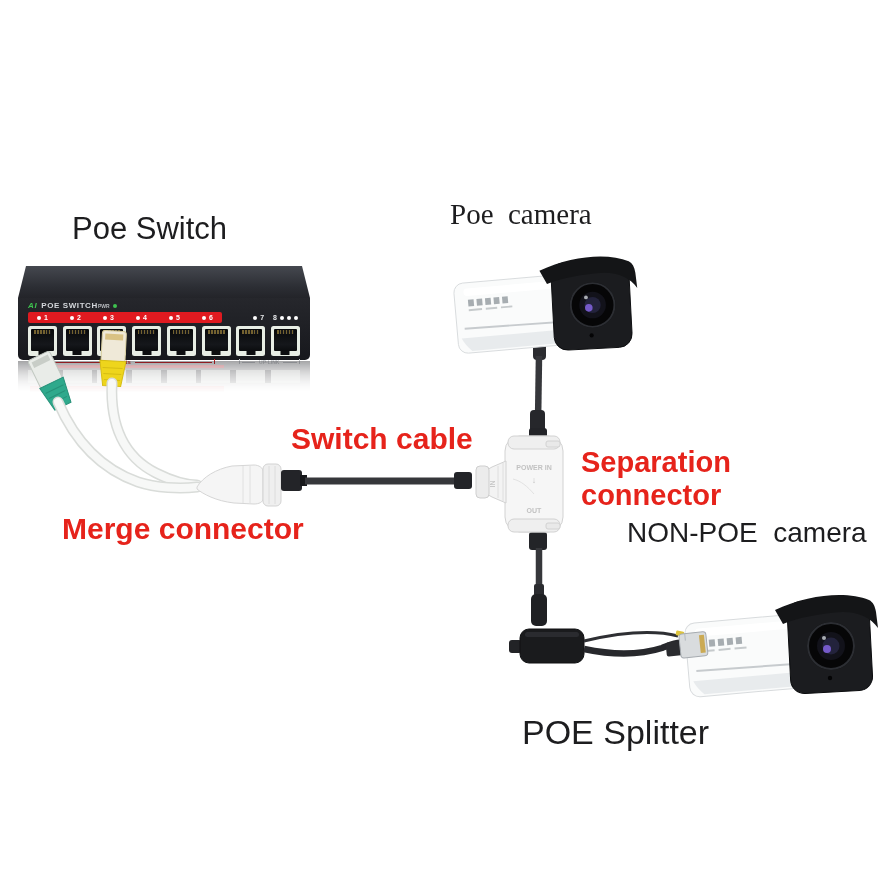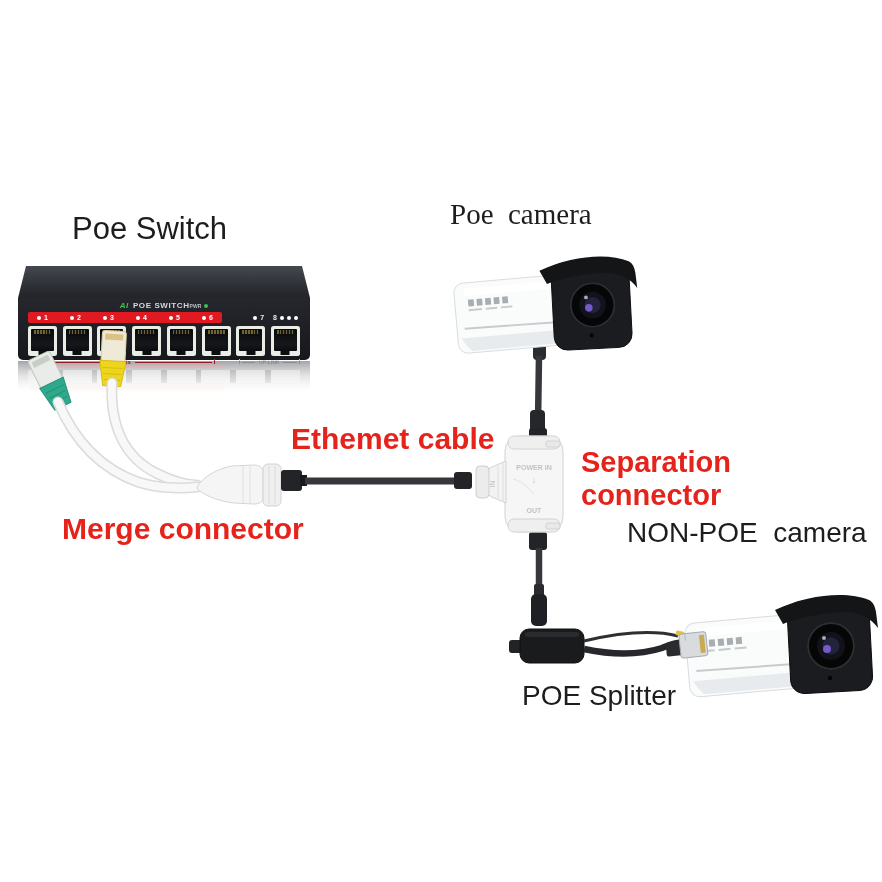--- a/index.html
+++ b/index.html
@@ -7,30 +7,30 @@
          font-family:"Liberation Sans",sans-serif;}
   svg{position:absolute;left:0;top:0;}
   .label{position:absolute;white-space:pre-wrap;color:#1d1d1f;font-weight:500;line-height:1.12;}
   .red-label{color:#e6231b;font-weight:600;}
   #lbl-poe-switch{left:72px;top:212px;font-size:31px;}
   #lbl-poe-camera{left:450px;top:198px;font-size:29px;font-family:Liberation Serif, serif;}
   #lbl-ethernet{left:291px;top:422px;font-size:30px;}
   #lbl-separation{left:581px;top:446px;font-size:29px;line-height:33px;}
   #lbl-merge{left:62px;top:512px;font-size:30px;}
   #lbl-nonpoe{left:627px;top:517px;font-size:28px;}
-  #lbl-splitter{left:522px;top:680px;font-size:28px;}
+  #lbl-splitter{left:522px;top:713px;font-size:34px;}
 
   
   .switch{position:absolute;left:18px;top:266px;width:292px;}
   .switch-top{height:32px;background:linear-gradient(180deg,#45484f 0%,#2c2e34 65%,#232429 100%);
               clip-path:polygon(8px 0,284px 0,292px 32px,0 32px);border-radius:4px 4px 0 0;}
   .switch-front{position:relative;height:62px;box-sizing:border-box;padding:2px 10px 0;
                 background:linear-gradient(180deg,#26272c,#1d1e23 60%,#17181c);
                 border-radius:0 0 5px 5px;}
-  .panel-top{display:flex;justify-content:center;align-items:center;height:11px;}
+  .panel-top{display:flex;justify-content:flex-start;align-items:center;height:11px;}
   .brand{font-size:8px;font-weight:bold;letter-spacing:.6px;color:#d4d7db;}
   .brand .ai{color:#3ec24f;font-style:italic;margin-right:4px;}
   .pwr{display:flex;align-items:center;gap:3px;font-size:5px;font-weight:bold;color:#b9bcc0;}
   .pwr-dot{width:4px;height:4px;border-radius:50%;background:#3ec24f;}
   .led-strip{display:flex;height:11px;margin-top:1px;}
   .led-red{width:194px;background:#e01a20;border-radius:2px;display:flex;align-items:center;
            justify-content:space-between;padding:0 9px;box-sizing:border-box;}
   .led-dark{flex:1;display:flex;align-items:center;justify-content:flex-end;gap:9px;padding-right:2px;}
   .led-item{display:flex;align-items:center;gap:3px;color:#fff;font-size:7px;font-weight:bold;}
   .led-dark .led-item{color:#e8eaec;}
@@ -314,20 +314,20 @@
         <rect x="666" y="640" width="16" height="14" rx="2" fill="#2a2b2f"></rect>
         <rect x="680" y="633" width="27" height="24" rx="3" fill="#d9dcde" stroke="#a6abb0"></rect>
         <rect x="700" y="636" width="5" height="18" fill="#c8a13c" opacity=".85"></rect>
         <line x1="686" y1="633" x2="686" y2="640" stroke="#b4b9bd"></line>
       </g>
     </g>
   </svg>
 
   <div class="label" id="lbl-poe-switch">Poe Switch</div>
   <div class="label" id="lbl-poe-camera">Poe  camera</div>
-  <div class="label red-label" id="lbl-ethernet">Ethemet cable</div>
+  <div class="label red-label" id="lbl-ethernet">Switch cable</div>
   <div class="label red-label" id="lbl-separation">Separation
 connector</div>
   <div class="label red-label" id="lbl-merge">Merge connector</div>
   <div class="label" id="lbl-nonpoe">NON-POE  camera</div>
   <div class="label" id="lbl-splitter">POE Splitter</div>
 
 </div>
 
 </body></html>

